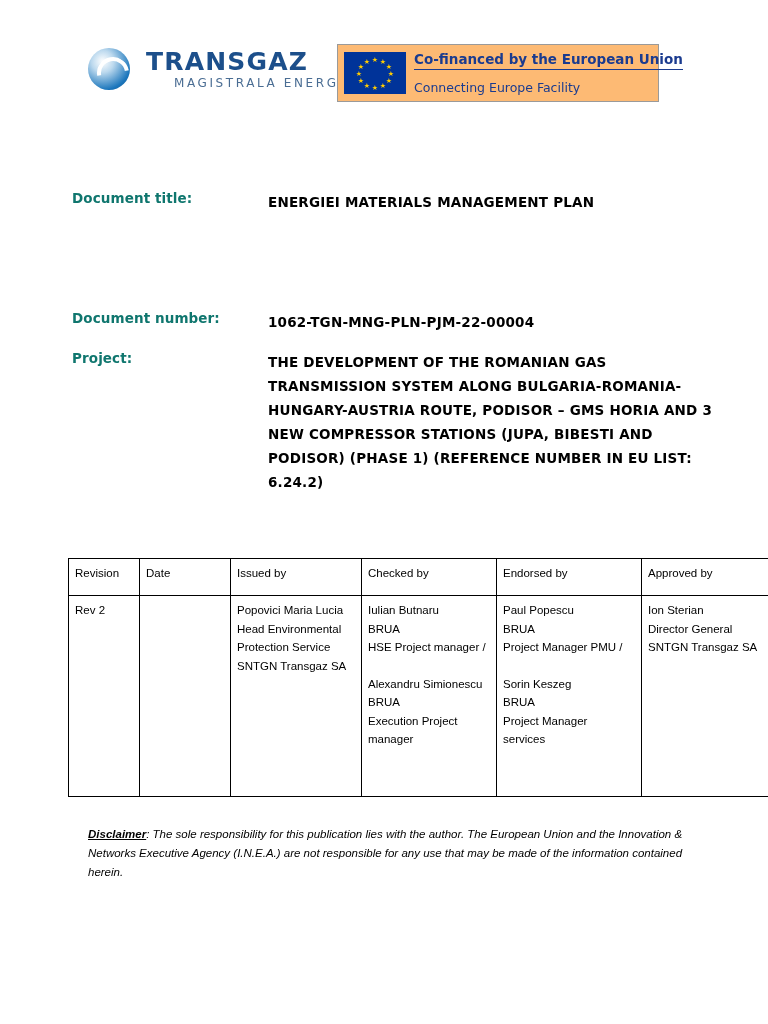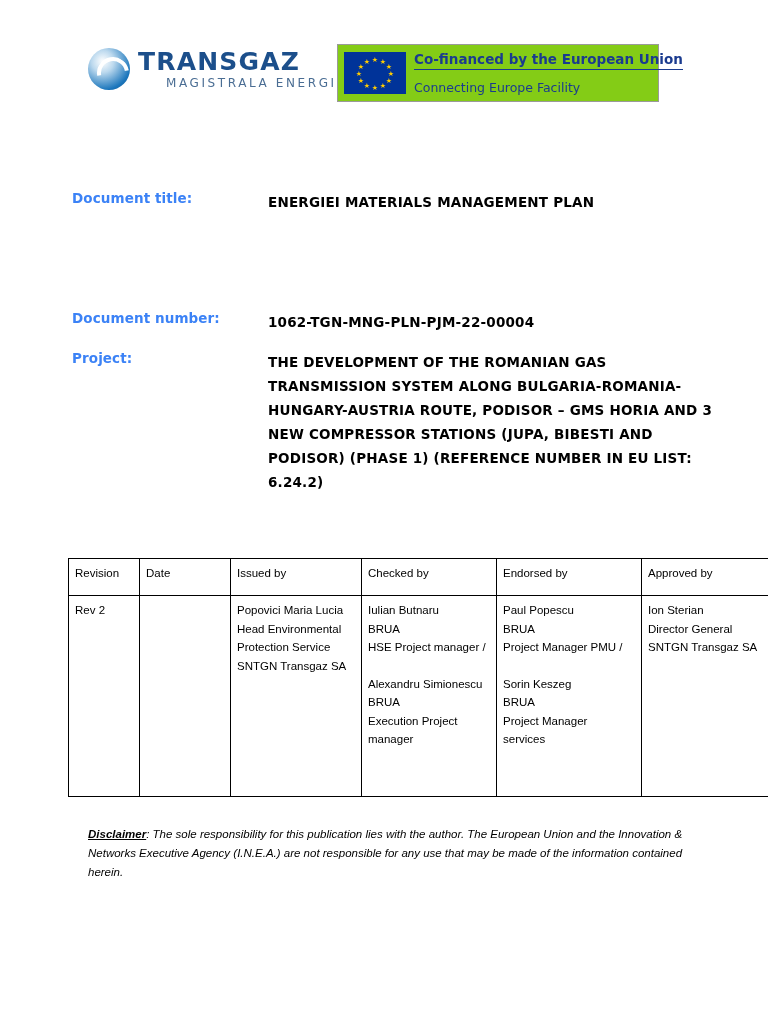--- a/index.html
+++ b/index.html
@@ -29,21 +29,21 @@
     left: 0;
     width: 768px;
     height: 70px;
   }
   .logo-block {
     position: absolute;
     left: 88px;
     top: 8px;
     display: flex;
     align-items: center;
-    gap: 8px;
+    gap: 16px;
   }
   .logo-swirl {
     width: 42px;
     height: 42px;
     border-radius: 50%;
     background: radial-gradient(circle at 35% 32%, #ffffff 0%, #bcd9ee 28%, #1b76bc 72%, #0d4e84 100%);
     position: relative;
     flex: none;
   }
   .logo-swirl:after {
@@ -78,21 +78,21 @@
     margin-left: 28px;
   }
 
   .eu-block {
     position: absolute;
     left: 337px;
     top: 4px;
     width: 322px;
     height: 58px;
     border: 1px solid #9a9a9a;
-    background: #84cc16;
+    background: #fdba74;
     display: flex;
     align-items: center;
     box-sizing: border-box;
   }
   .eu-flag {
     width: 62px;
     height: 42px;
     background: #003399;
     margin: 0 8px 0 6px;
     position: relative;
@@ -138,21 +138,21 @@
   .meta-row {
     display: flex;
     align-items: flex-start;
     margin-bottom: 4px;
   }
   .meta-label {
     width: 196px;
     flex: none;
     font-size: 13.5px;
     font-weight: bold;
-    color: #3b82f6;
+    color: #0f766e;
     font-family: "DejaVu Sans", sans-serif;
     letter-spacing: 0.1px;
   }
   .meta-value {
     font-size: 13.5px;
     font-weight: bold;
     color: #000;
     font-family: "DejaVu Sans", sans-serif;
     line-height: 24px;
     letter-spacing: 0.2px;

